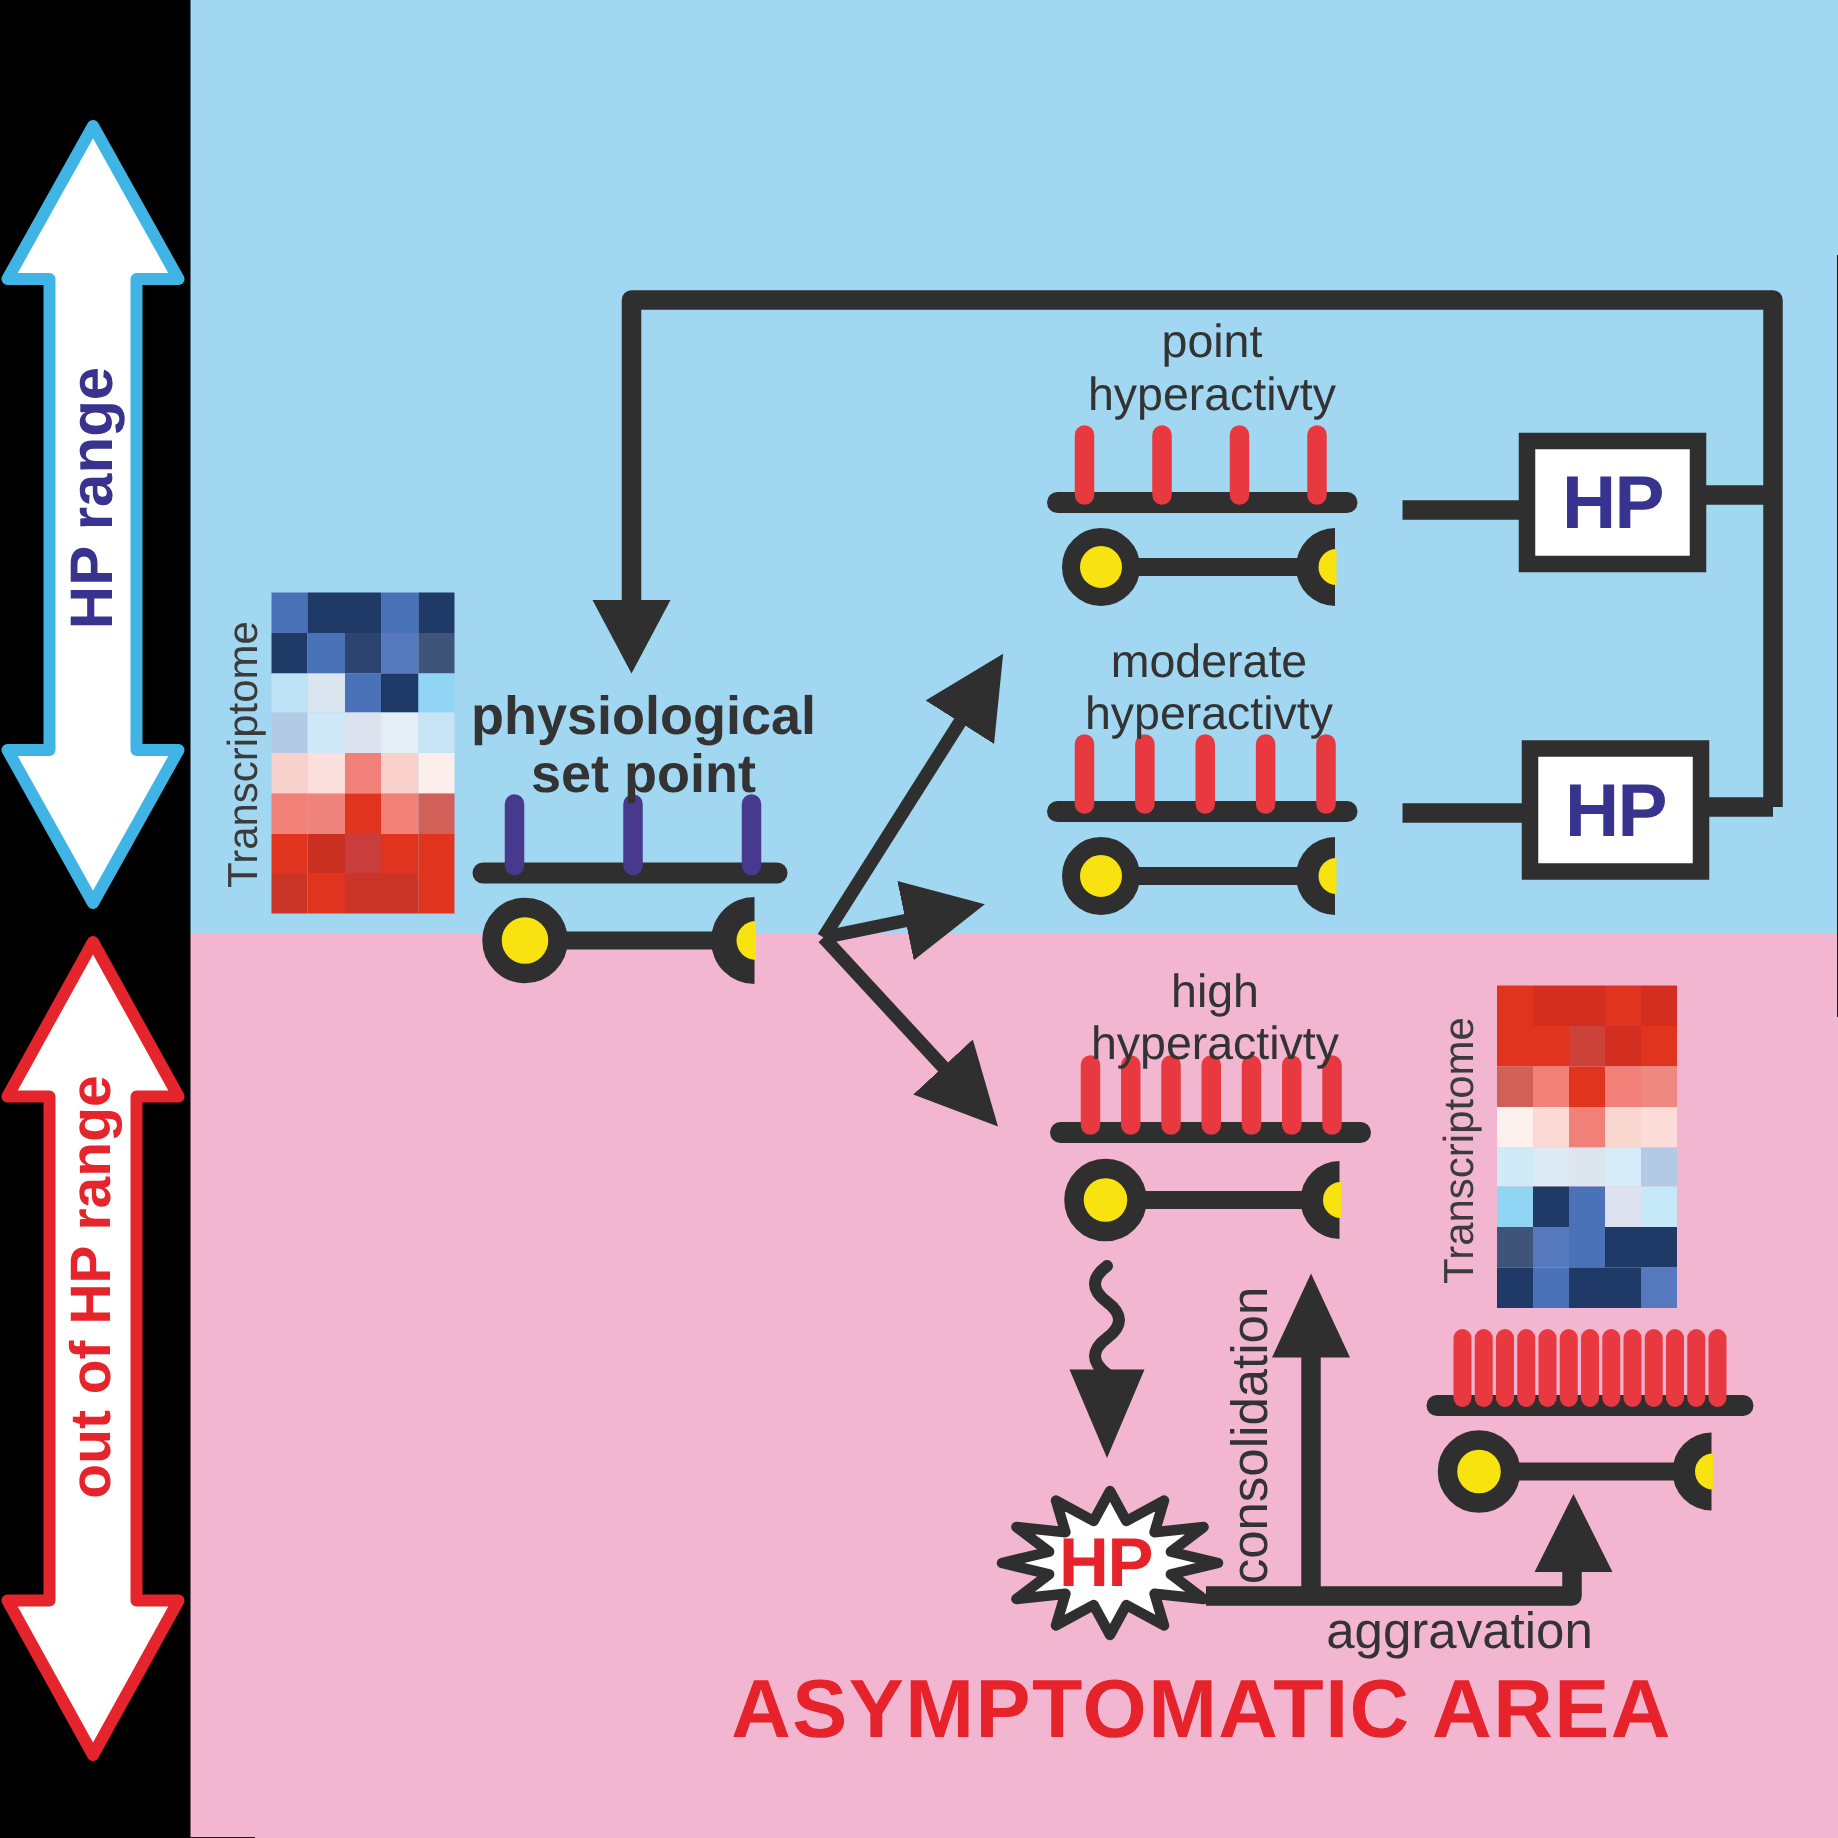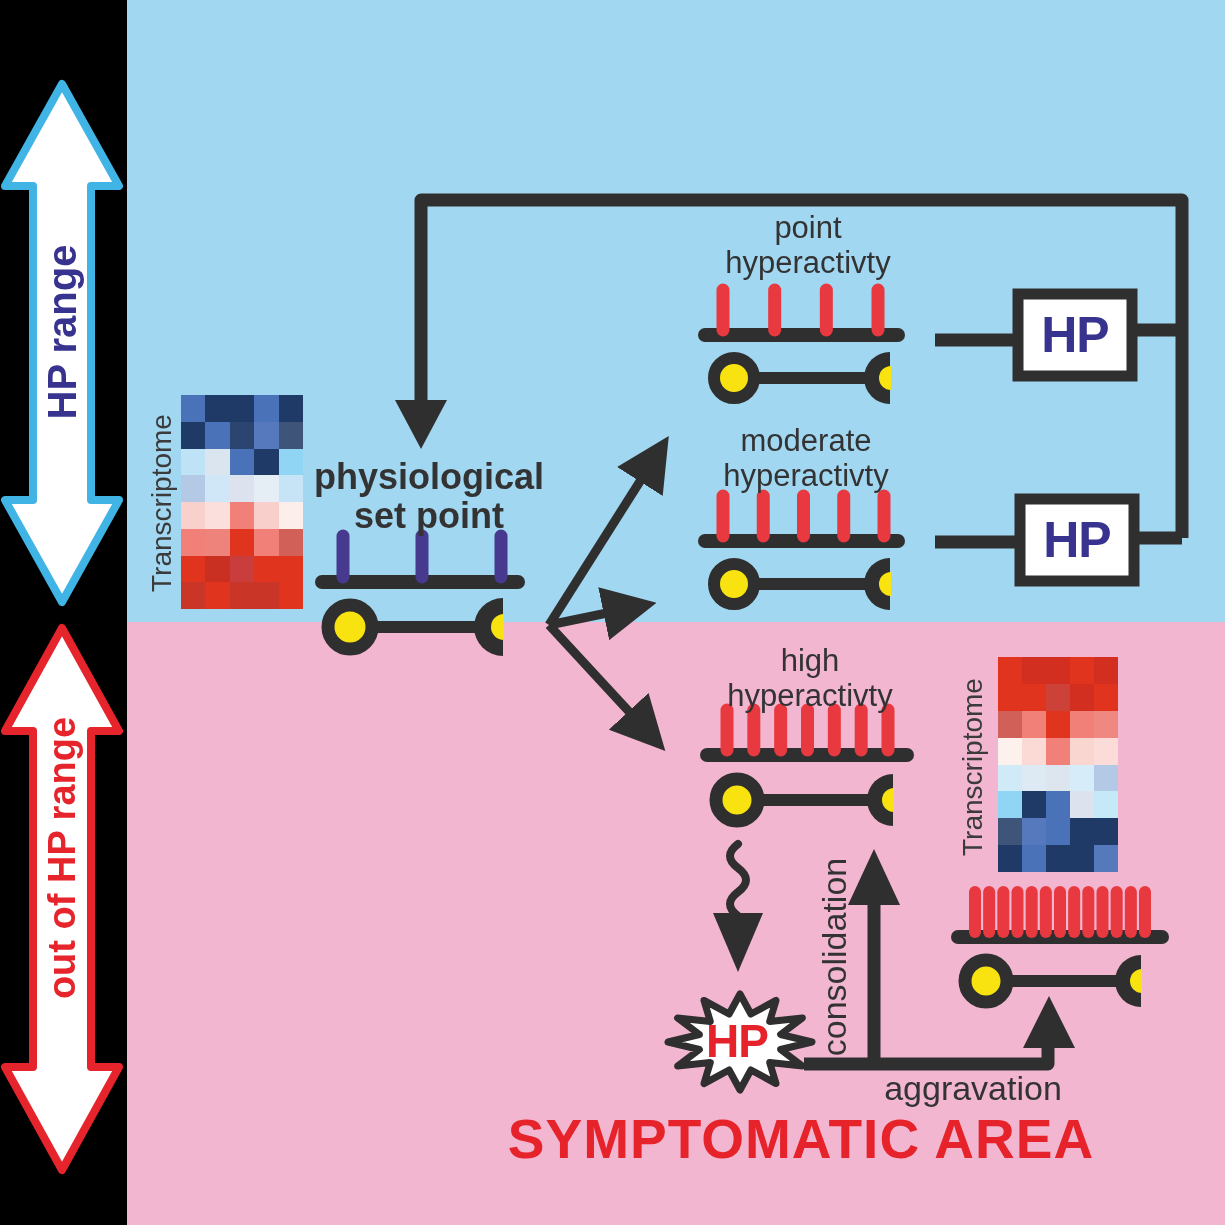--- a/index.html
+++ b/index.html
@@ -249,21 +249,21 @@
       <div style="background: rgb(74, 114, 184);"></div>
       <div style="background: rgb(31, 58, 103);"></div>
       <div style="background: rgb(31, 58, 103);"></div>
       <div style="background: rgb(31, 58, 103);"></div>
       <div style="background: rgb(74, 114, 184);"></div>
       <div style="background: rgb(31, 58, 103);"></div>
       <div style="background: rgb(31, 58, 103);"></div>
       <div style="background: rgb(86, 121, 189);"></div>
     </div>
 
-  <div class="lbl title-symp" style="left:801px;top:1139px;">SYMPTOMATIC AREA</div>
+  <div class="lbl title-symp" style="left:801px;top:1139px;">ASYMPTOMATIC AREA</div>
 
   <div class="lbl lbl-rot range-lbl" style="left:62px;top:332px;">HP range</div>
   <div class="lbl lbl-rot outrange-lbl" style="left:62px;top:858px;">out of HP range</div>
 
   <div class="lbl lbl-rot transcriptome-lbl" style="left:162px;top:503px;">Transcriptome</div>
   <div class="lbl lbl-rot transcriptome-lbl" style="left:973px;top:767px;">Transcriptome</div>
 
   <div class="lbl setpoint-lbl" style="left:429px;top:496px;">
     <div>physiological</div>
     <div>set point</div>

